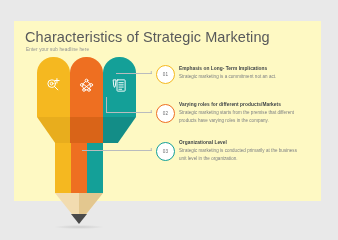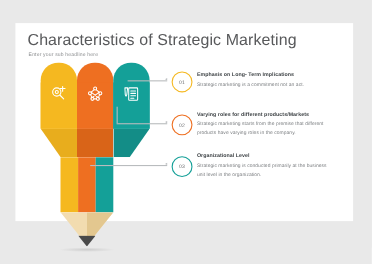--- a/index.html
+++ b/index.html
@@ -19,21 +19,21 @@
     width: 338px;
     height: 225px;
     background: #e9e9e9;
   }
   #slide-card {
     position: absolute;
     left: 14px;
     top: 21px;
     width: 307px;
     height: 180px;
-    background: #ffffff;
+    background: #fef9c3;
   }
   
   #slide-title {
     position: absolute;
     left: 11px;
     top: 8px;
     font-size: 14.5px;
     font-weight: 400;
     color: #58595b;
     letter-spacing: 0.1px;

